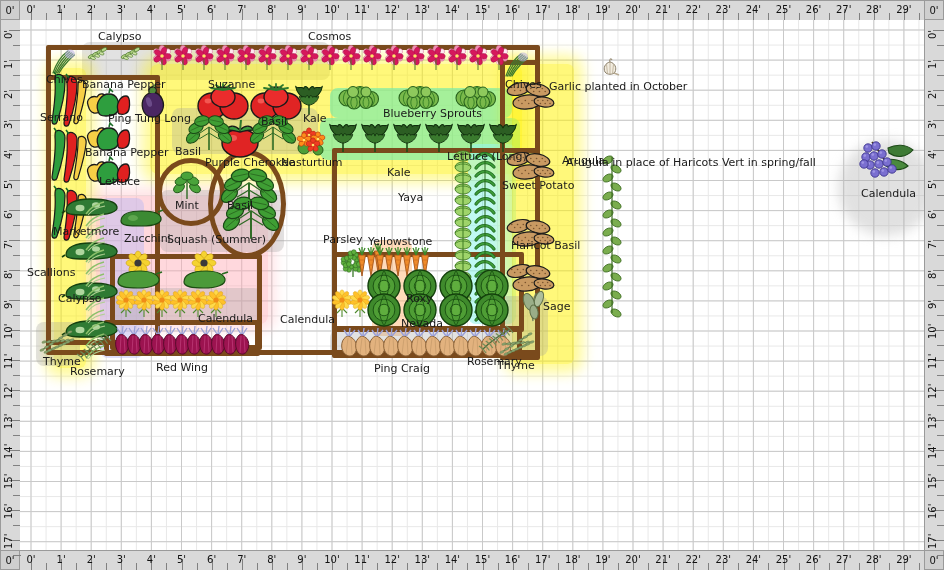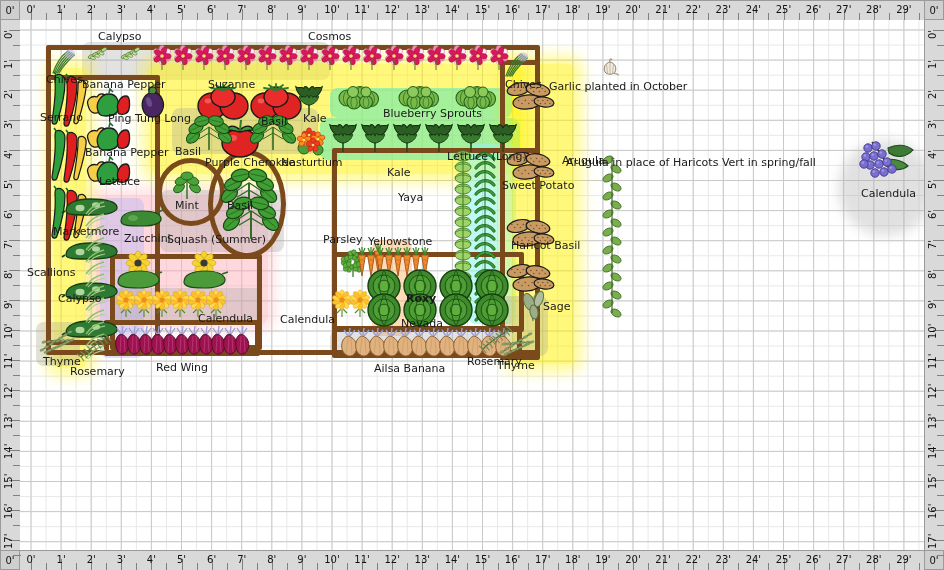--- a/index.html
+++ b/index.html
@@ -2063,29 +2063,29 @@
         <div class="label" style="left: 207px; top: 180px;">Basil</div>
         <div class="label" style="left: 378px; top: 172px;">Yaya</div>
         <div class="label" style="left: 33px; top: 206px;">Marketmore</div>
         <div class="label" style="left: 104px; top: 213px;">Zucchini</div>
         <div class="label" style="left: 147px; top: 214px;">Squash (Summer)</div>
         <div class="label" style="left: 303px; top: 214px;">Parsley</div>
         <div class="label" style="left: 348px; top: 216px;">Yellowstone</div>
         <div class="label" style="left: 491px; top: 220px;">Haricot Basil</div>
         <div class="label" style="left: 7px; top: 247px;">Scallions</div>
         <div class="label" style="left: 38px; top: 273px;">Calypso</div>
-        <div class="label" style="left: 386px; top: 273px; font-weight: bold;">Roxy</div>
+        <div class="label" style="left: 386px; top: 273px;">Roxy</div>
         <div class="label" style="left: 523px; top: 281px;">Sage</div>
         <div class="label" style="left: 178px; top: 293px;">Calendula</div>
         <div class="label" style="left: 260px; top: 294px;">Calendula</div>
         <div class="label" style="left: 381px; top: 298px;">Nevada</div>
         <div class="label" style="left: 23px; top: 336px;">Thyme</div>
         <div class="label" style="left: 50px; top: 346px;">Rosemary</div>
         <div class="label" style="left: 136px; top: 342px;">Red Wing</div>
-        <div class="label" style="left: 354px; top: 343px;">Ailsa Banana</div>
+        <div class="label" style="left: 354px; top: 343px;">Ping Craig</div>
         <div class="label" style="left: 447px; top: 336px;">Rosemary</div>
         <div class="label" style="left: 477px; top: 340px;">Thyme</div>
         <div class="label" style="left: 841px; top: 168px;">Calendula</div>
         <div class="label" style="left: 529px; top: 61px;">Garlic planted in October</div>
         <div class="label" style="left: 546px; top: 137px;">Arugula in place of Haricots Vert in spring/fall</div>
       </div>
   </div>
 </div>
 
 </body></html>

